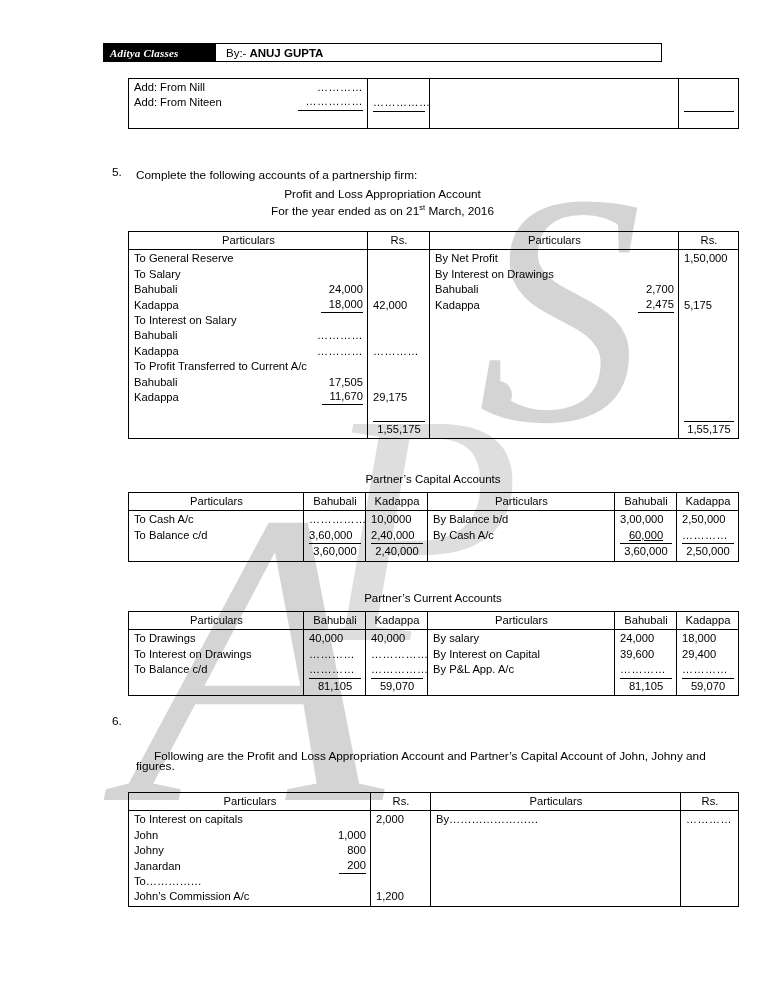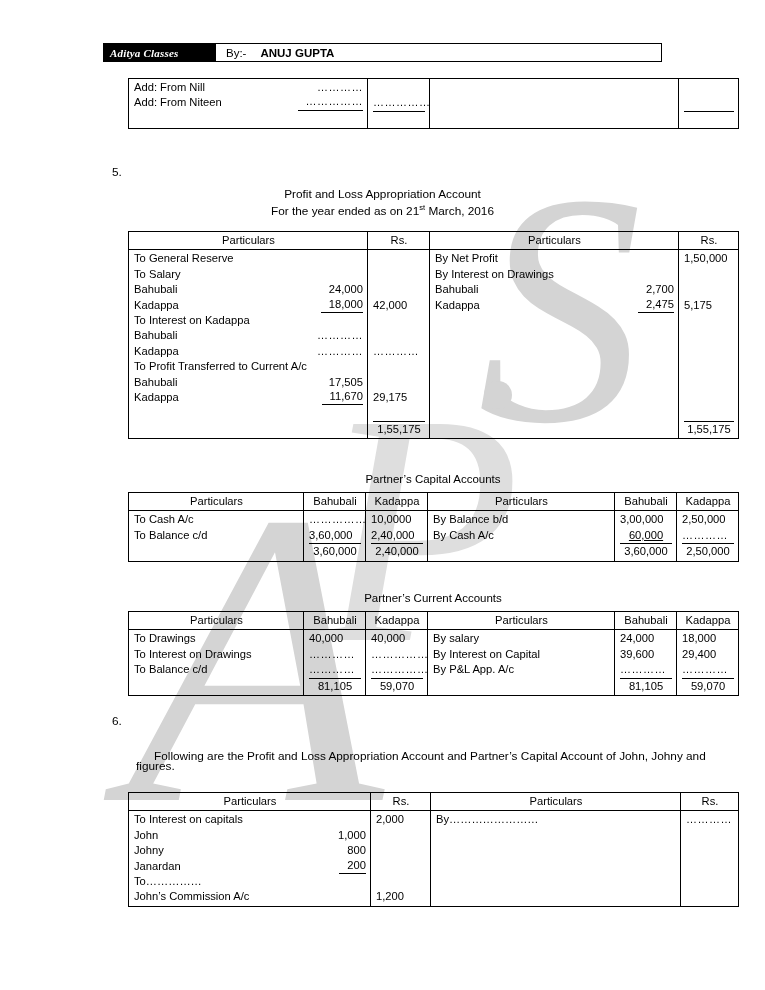--- a/index.html
+++ b/index.html
@@ -59,21 +59,20 @@
     font-weight: bold;
     font-size: 11px;
     letter-spacing: .2px;
   }
   .header-by {
     flex: 1;
     display: flex;
     align-items: center;
     padding-left: 10px;
     font-size: 11.5px;
-    gap: 11px;
   }
   .header-by .by-pre { font-weight: normal; }
   .header-by .by-name { font-weight: bold; margin-left: 3px; }
 
   
   table.acct {
     position: absolute;
     border-collapse: collapse;
     font-size: 11.2px;
     background: transparent;
@@ -202,20 +201,21 @@
               <div class="rowline">&nbsp;</div>
               <div class="rowline">&nbsp;</div>
               <div class="rowline" style="border-top:1px solid #000;">&nbsp;</div>
             </div>
           </td>
       </tr>
     </tbody>
   </table>
 
   <div class="q-num" style="left:112px; top:165px;">5.</div>
+  <div class="q" style="left:136px; top:165px;">Complete the following accounts of a partnership firm:</div>
 
   <div class="ctr-title" style="top:185px;">Profit and Loss Appropriation Account</div>
   <div class="ctr-title" style="top:202px;">
     <span>For the year ended as on 21</span><sup>st</sup><span> March, 2016</span>
   </div>
 
   <table class="acct" style="left:128px; top:231px; width:610px;">
     <colgroup>
       <col style="width:239px">
         <col style="width:62px">
@@ -253,21 +253,21 @@
               </div>
             <div class="split">
                 <span>Bahubali</span>
                 <span class="amt">24,000</span>
               </div>
             <div class="split">
                 <span>Kadappa</span>
                 <span class="amt ul">18,000</span>
               </div>
             <div class="split">
-                <span>To Interest on Kadappa</span>
+                <span>To Interest on Salary</span>
                 <span class="amt"></span>
               </div>
             <div class="split">
                 <span>Bahubali</span>
                 <span class="amt dots">…………</span>
               </div>
             <div class="split">
                 <span>Kadappa</span>
                 <span class="amt dots">…………</span>
               </div>

